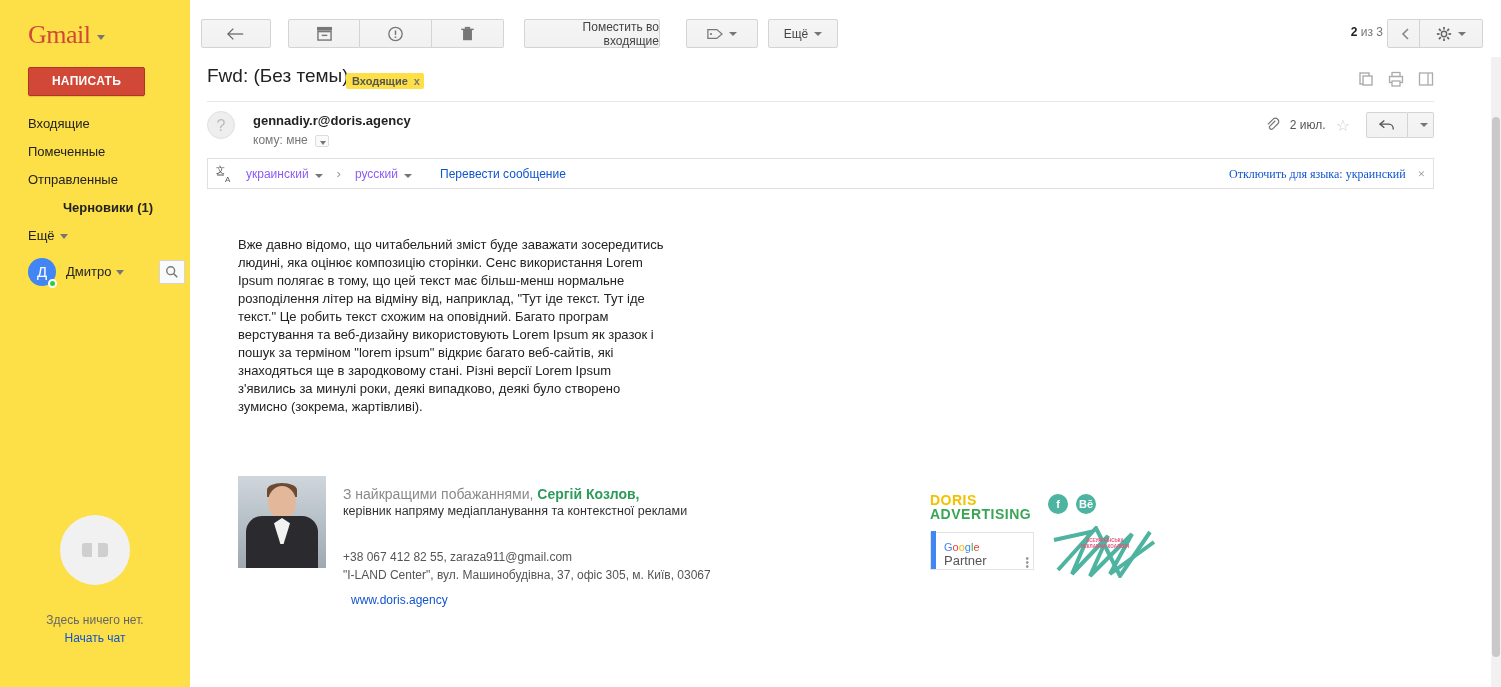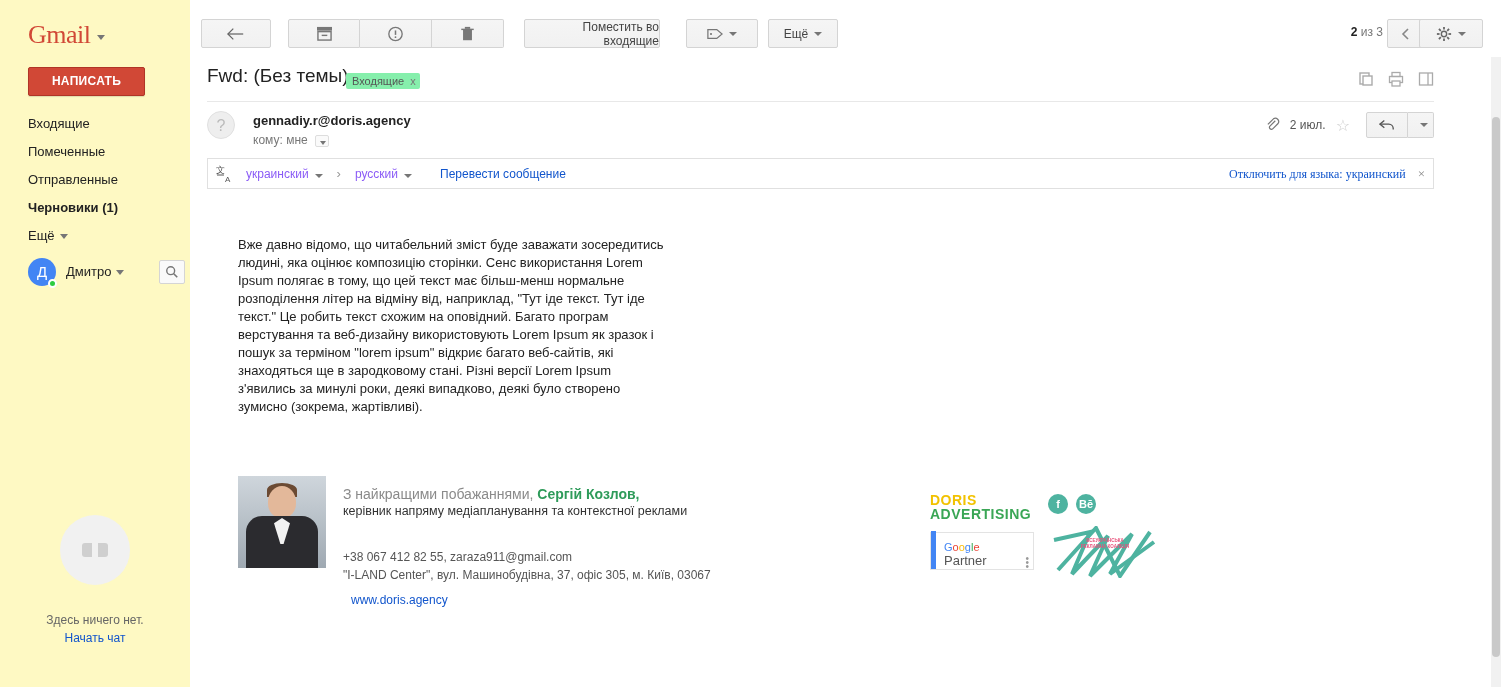--- a/index.html
+++ b/index.html
@@ -10,21 +10,21 @@
     background: #fff;
     font-family: "Liberation Sans", sans-serif;
     font-size: 13px;
     color: #222;
   }
   .app { position: relative; width: 1501px; height: 687px; }
 
   
   .sidebar {
     position: absolute; left: 0; top: 0; width: 190px; height: 687px;
-    background: #fef9c3;
+    background: #fde047;
   }
   .gmail-logo {
     position: absolute; left: 28px; top: 20px;
     font-family: "Liberation Serif", serif;
     font-size: 26px; color: #d14836; letter-spacing: -0.5px;
   }
   .gmail-caret {
     display: inline-block; margin-left: 6px;
     border-left: 4px solid transparent; border-right: 4px solid transparent;
     border-top: 5px solid #767676; vertical-align: middle;
@@ -35,21 +35,21 @@
     background: #d14836; border: 1px solid #b03526; border-radius: 2px;
     color: #fff; font-size: 12px; font-weight: bold; letter-spacing: .3px;
     text-align: center; line-height: 27px; cursor: pointer;
     box-shadow: 0 1px 1px rgba(0,0,0,.12);
   }
   .nav { position: absolute; left: 28px; top: 110px; width: 160px; }
   .nav-item {
     height: 28px; line-height: 28px; font-size: 13px; color: #222;
     cursor: pointer; white-space: nowrap;
   }
-  .nav-item.bold { font-weight: bold; }
+  .nav-item.bold { font-weight: bold; text-align: center; }
   .nav-caret {
     display: inline-block; margin-left: 5px;
     border-left: 4px solid transparent; border-right: 4px solid transparent;
     border-top: 5px solid #767676; vertical-align: middle;
   }
 
   
   .account-row {
     position: absolute; left: 28px; top: 258px; width: 160px; height: 30px;
   }
@@ -142,22 +142,23 @@
     background: #fff;
   }
   .subject-row { position: relative; height: 44px; }
   .subject {
     position: absolute; left: 17px; top: 8px;
     font-size: 19px; color: #222; font-weight: normal;
   }
   .label-chip {
     position: absolute; top: 16px;
     height: 16px; line-height: 16px; padding: 0 4px 0 6px;
-    background: #86efac; border-radius: 2px; color: #555; font-size: 11px;
+    background: #fde047; border-radius: 2px; color: #555; font-size: 11px;
     white-space: nowrap;
+    font-weight: bold;
   }
   .label-chip .x { margin-left: 6px; color: #777; cursor: pointer; }
   .subj-icons { position: absolute; right: 57px; top: 14px; display: flex; gap: 14px; }
   .subj-icons .ic { width: 16px; height: 16px; cursor: pointer; opacity: .55; }
 
   .msg-card {
     position: absolute; left: 17px; right: 57px; top: 44px; bottom: 0;
     border-top: 1px solid #e8e8e8;
   }
   .msg-head { position: relative; height: 54px; }

